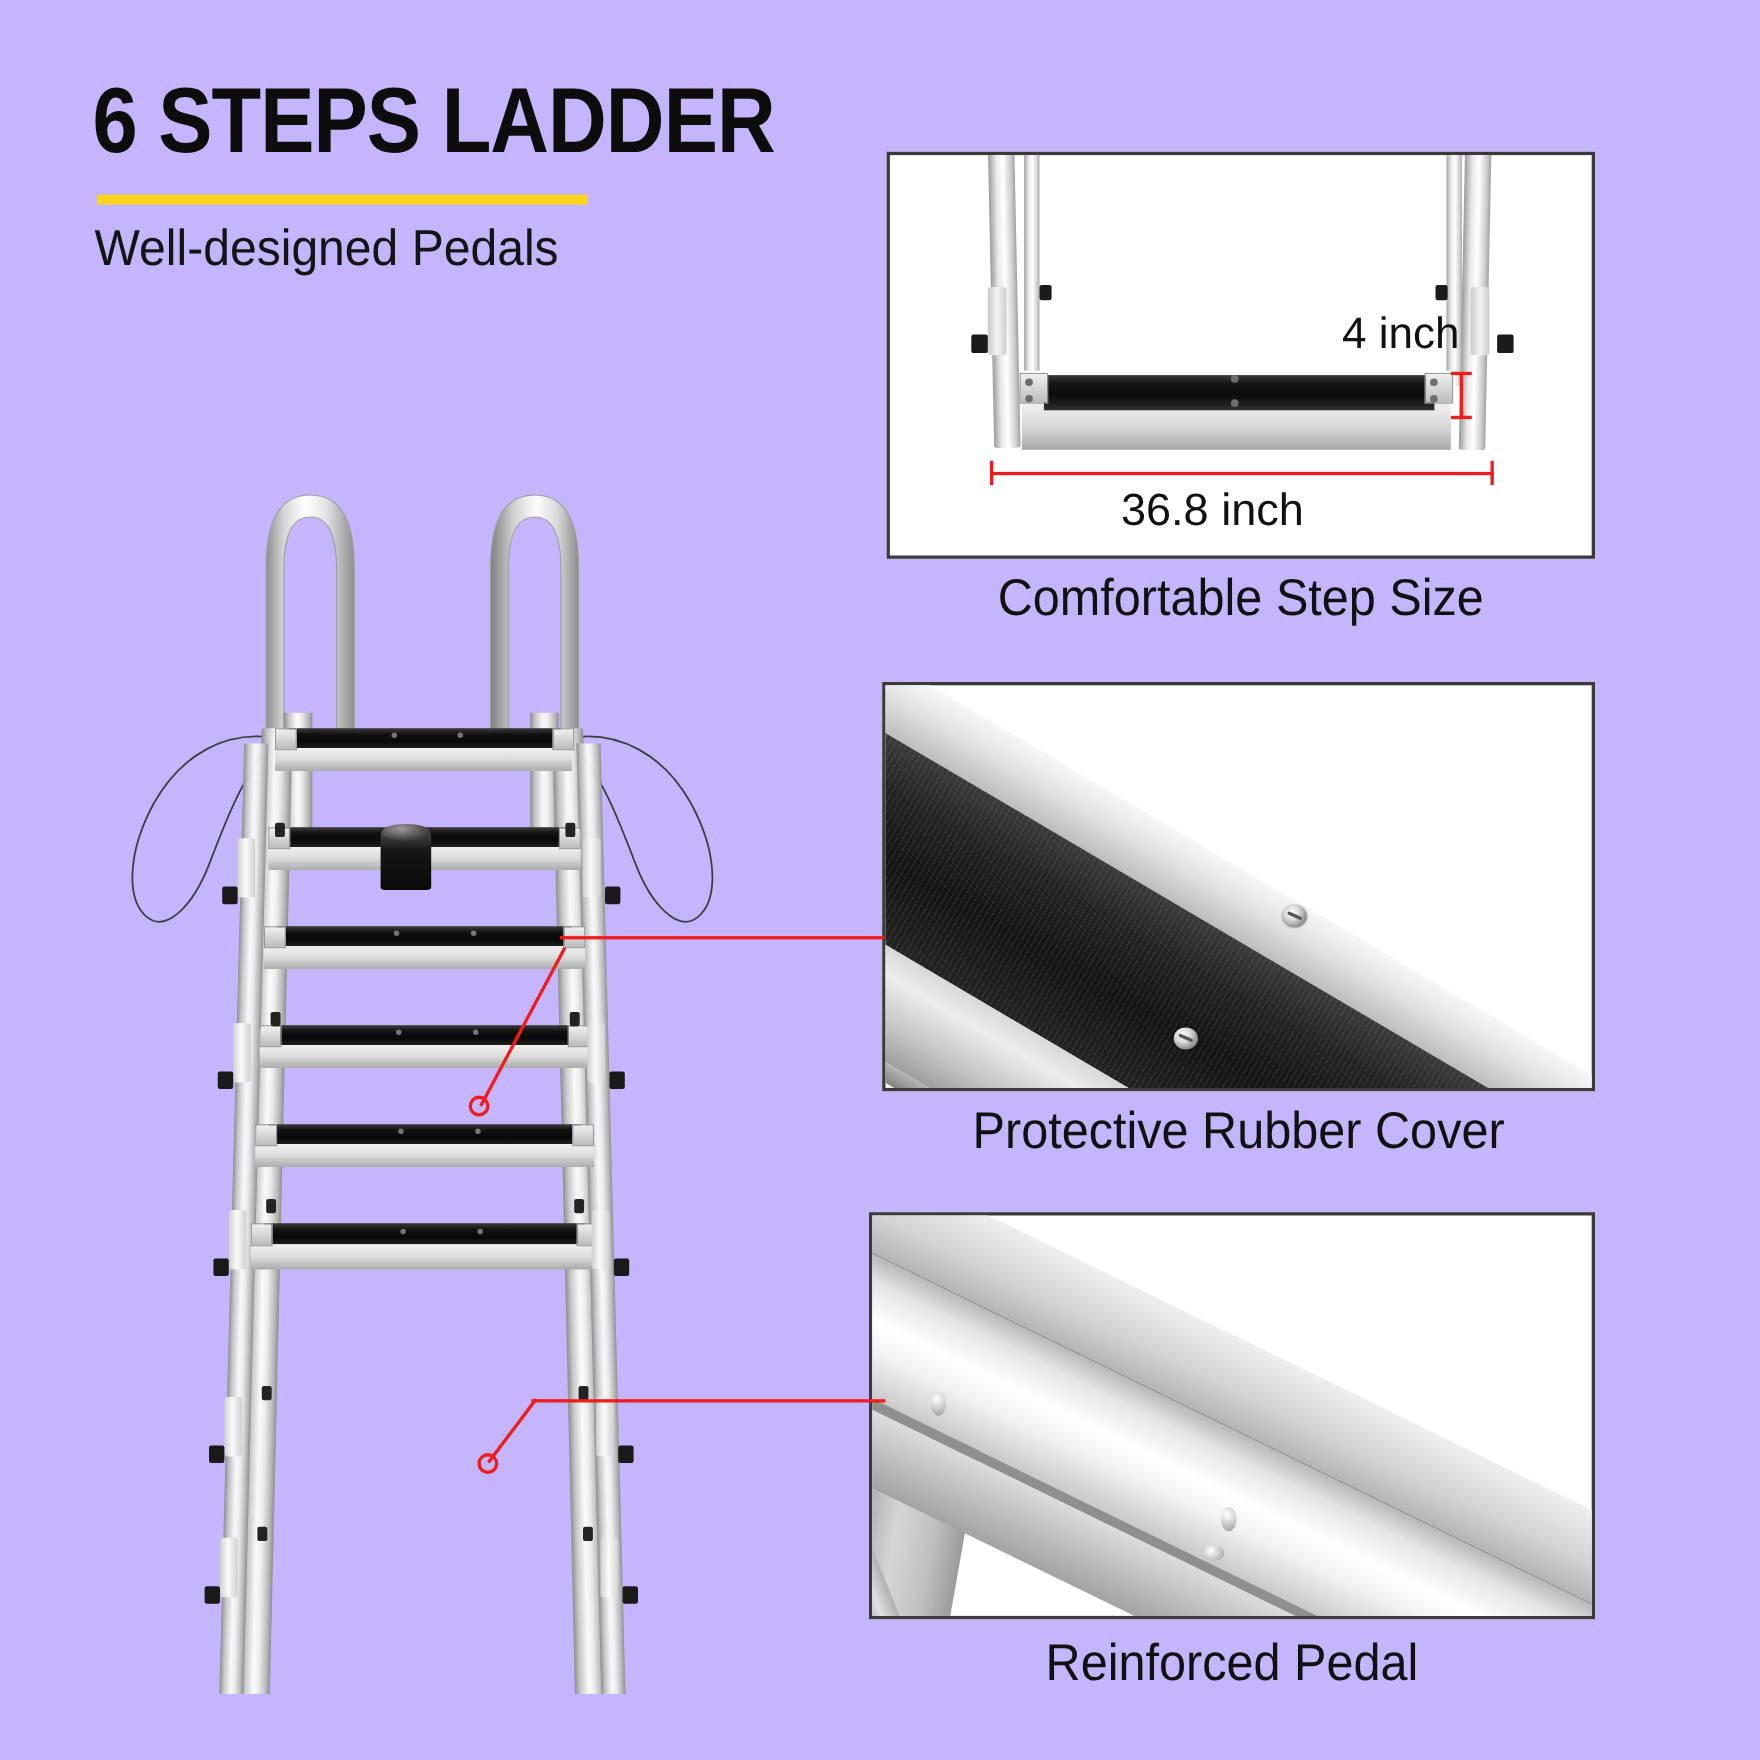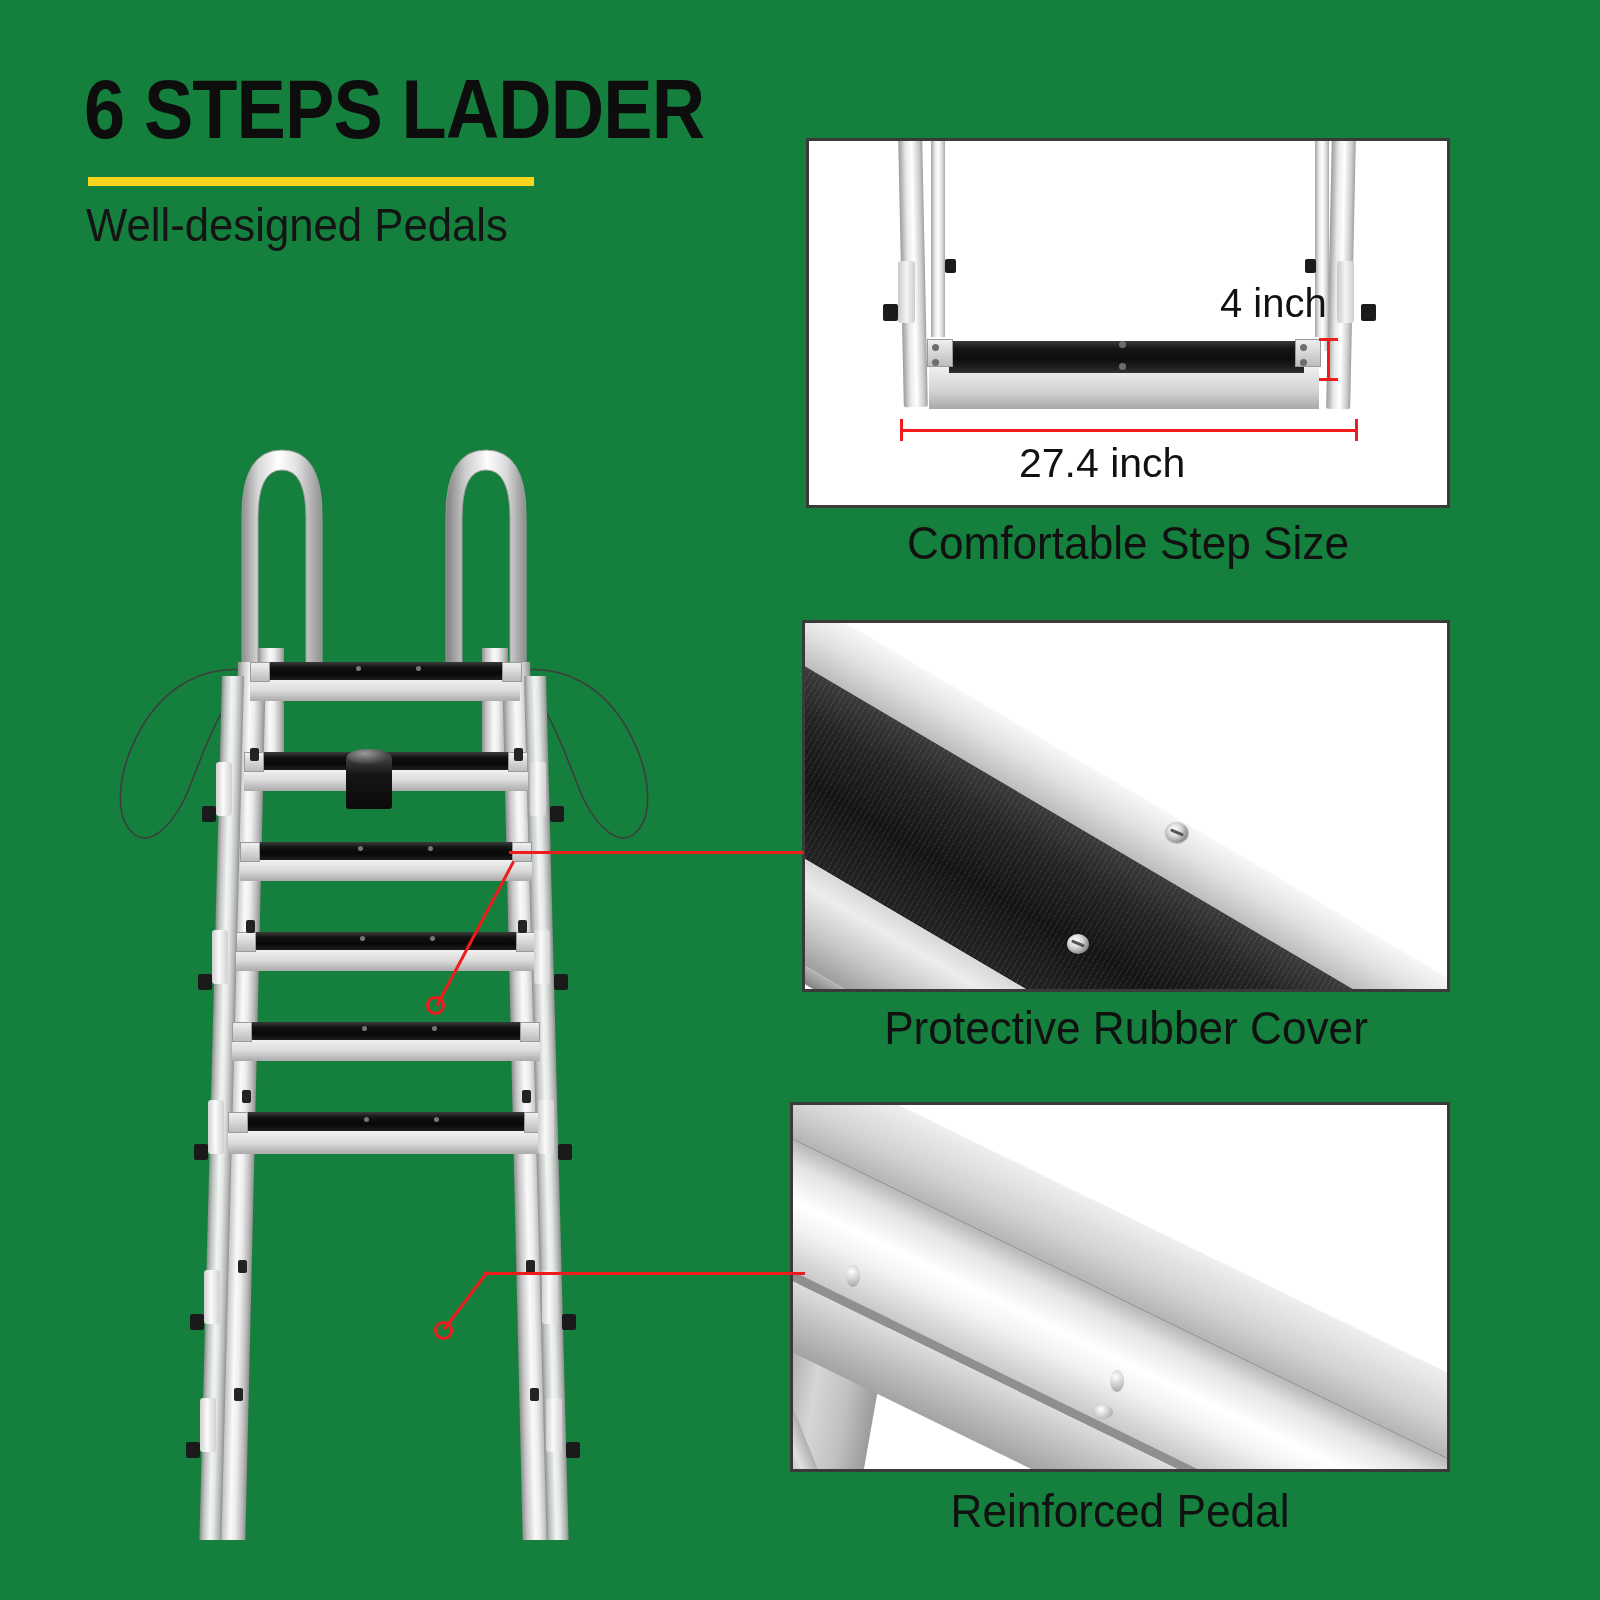--- a/index.html
+++ b/index.html
@@ -2,21 +2,21 @@
 <html><head>
 <meta charset="utf-8">
 <style>
   * { box-sizing: border-box; margin: 0; padding: 0; }
   html, body {
     width: 1600px; height: 1600px;
     background: #ffffff;
     font-family: "Liberation Sans", sans-serif;
     overflow: hidden;
   }
-  #stage { position: relative; width: 1600px; height: 1600px; background: #15803d; }
+  #stage { position: relative; width: 1600px; height: 1600px; background: #c4b5fd; }
 
   
   #headline {
     position: absolute; left: 84px; top: 68px;
     font-family: "Liberation Sans Narrow", "Liberation Sans", sans-serif;
     font-weight: 700;
     font-size: 84px;
     line-height: 0.98;
     letter-spacing: -1px;
     color: #0d0d0d;
@@ -212,21 +212,21 @@
       <div class="p1bolt" style="left:310px; top:222px;"></div>
 
       <div class="dim-line" style="left:518px; top:198px; width:3px; height:42px;"></div>
       <div class="dim-line" style="left:510px; top:197px; width:19px; height:3px;"></div>
       <div class="dim-line" style="left:510px; top:237px; width:19px; height:3px;"></div>
       <div class="dim-lbl" style="left:411px; top:140px; font-size:40px;">4 inch</div>
 
       <div class="dim-line" style="left:91px; top:288px; width:458px; height:3px;"></div>
       <div class="dim-line" style="left:91px; top:278px; width:3px; height:22px;"></div>
       <div class="dim-line" style="left:546px; top:278px; width:3px; height:22px;"></div>
-      <div class="dim-lbl" style="left:210px; top:299px; font-size:41px;">27.4 inch</div>
+      <div class="dim-lbl" style="left:210px; top:299px; font-size:41px;">36.8 inch</div>
     </div>
   </div>
   <div class="caption" id="cap1">Comfortable Step Size</div>
 
   <div class="panel" id="panel2">
     <div id="p2art">
       <div class="p2band">
         <div class="p2top"></div>
         <div class="p2rub"></div>
         <div class="p2front"></div>

